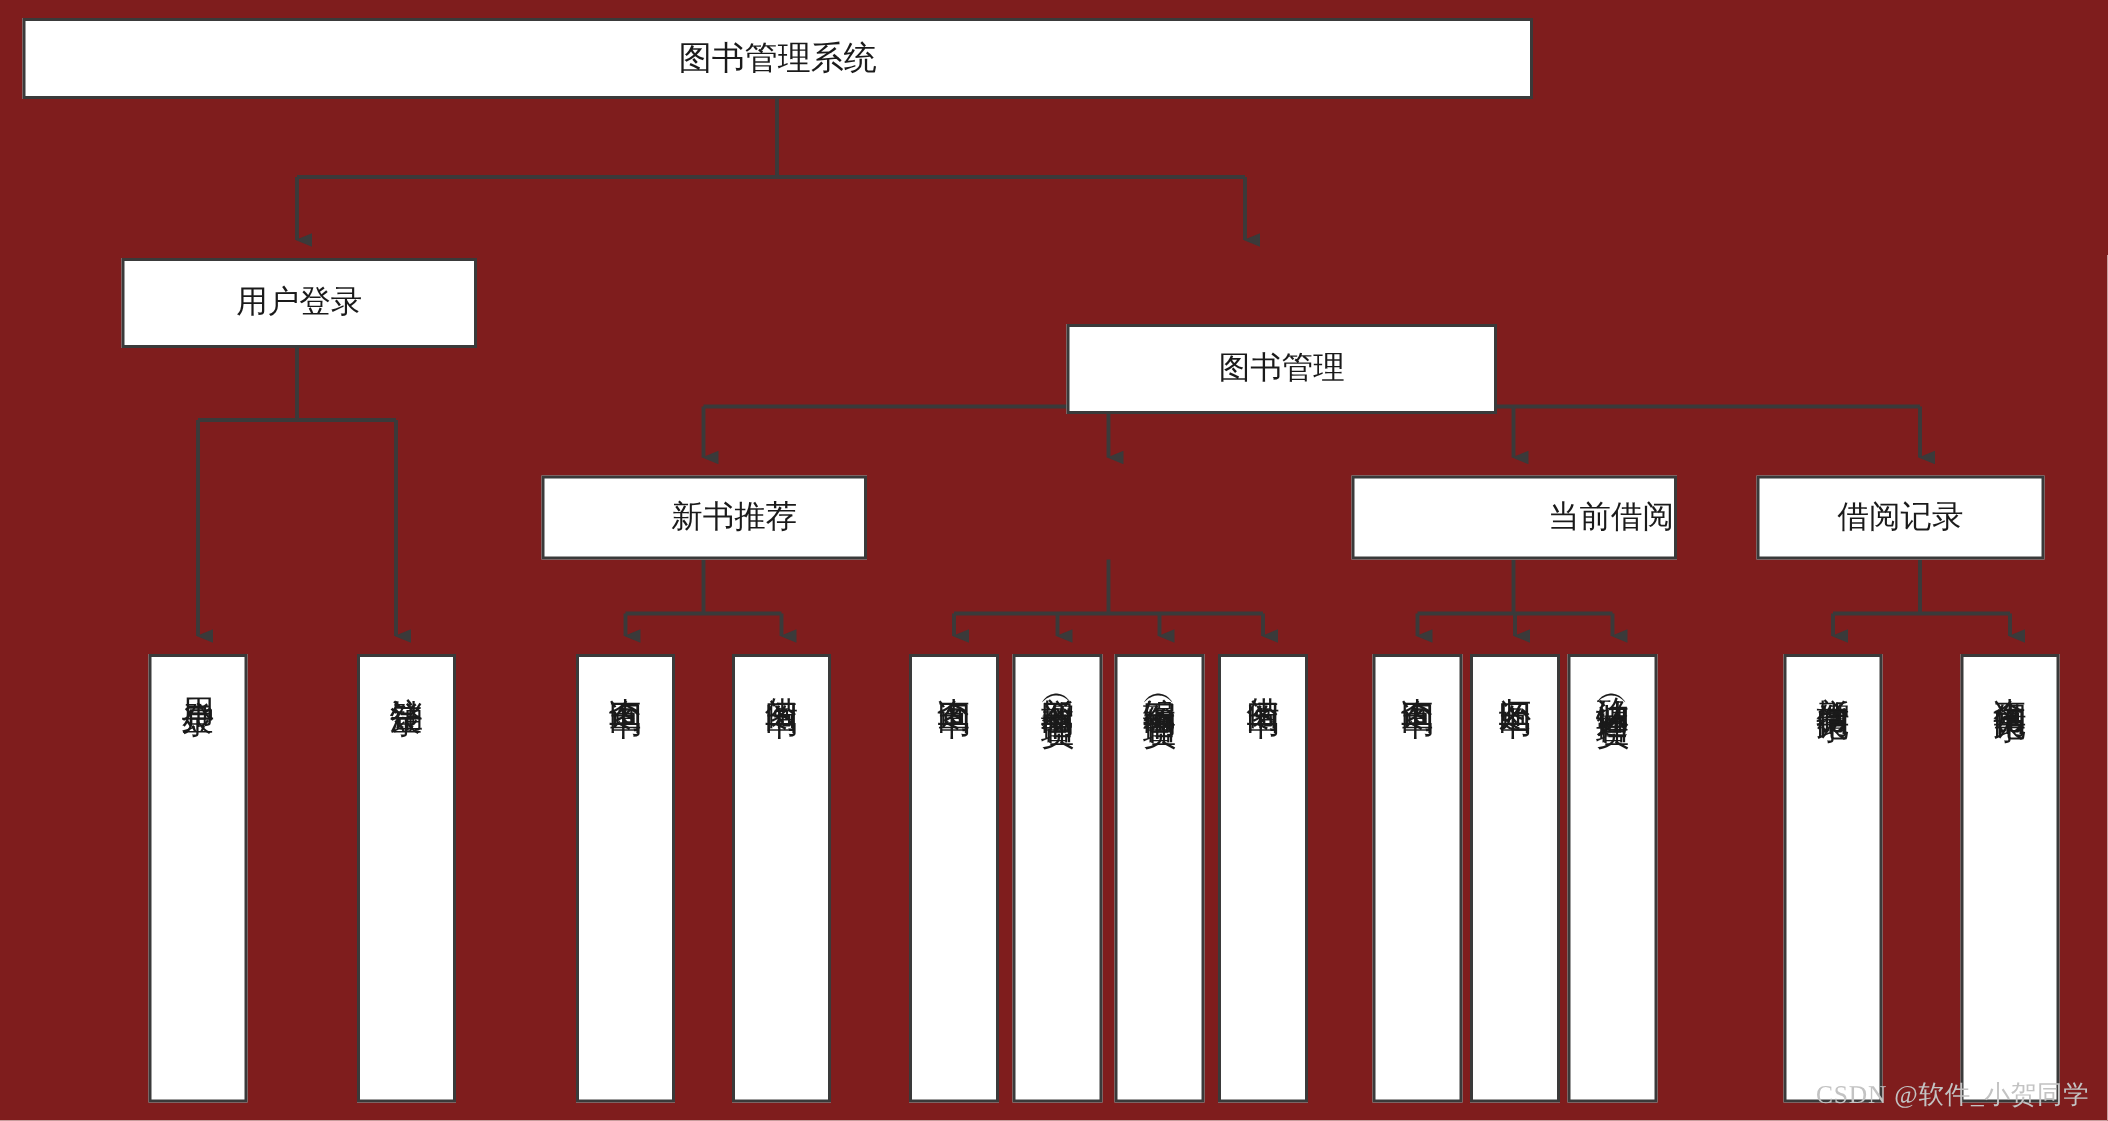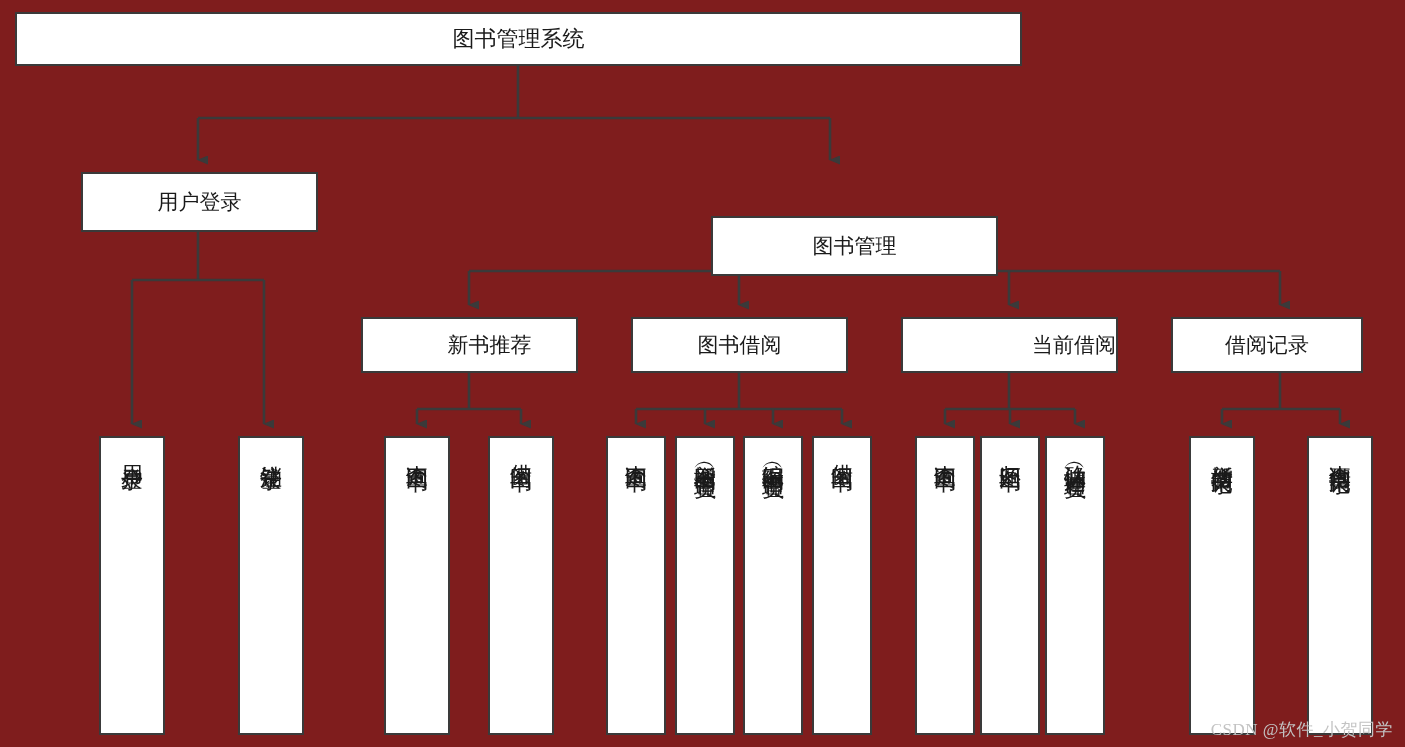--- a/index.html
+++ b/index.html
@@ -136,23 +136,20 @@
   <div class="node horizontal" style="left:81px; top:172px; width:237px; height:60px;">
     <span class="node-label">用户登录</span>
   </div>
   <div class="node horizontal" style="left:711px; top:172px; width:287px; height:60px;margin-top:44px;">
     <span class="node-label">图书管理</span>
   </div>
 
   <div class="node horizontal" style="left:361px; top:317px; width:217px; height:56px;padding-left:40px;">
     <span class="node-label">新书推荐</span>
   </div>
-  <div class="node horizontal" style="left:631px; top:317px; width:217px; height:56px;">
-    <span class="node-label">图书借阅</span>
-  </div>
   <div class="node horizontal" style="left:901px; top:317px; width:217px; height:56px;justify-content:flex-end;">
     <span class="node-label">当前借阅</span>
   </div>
   <div class="node horizontal" style="left:1171px; top:317px; width:192px; height:56px;">
     <span class="node-label">借阅记录</span>
   </div>
 
   <div class="node vertical" style="left:99px; top:436px; width:66px; height:299px;">
     <span class="node-label">用户登录</span>
   </div>

